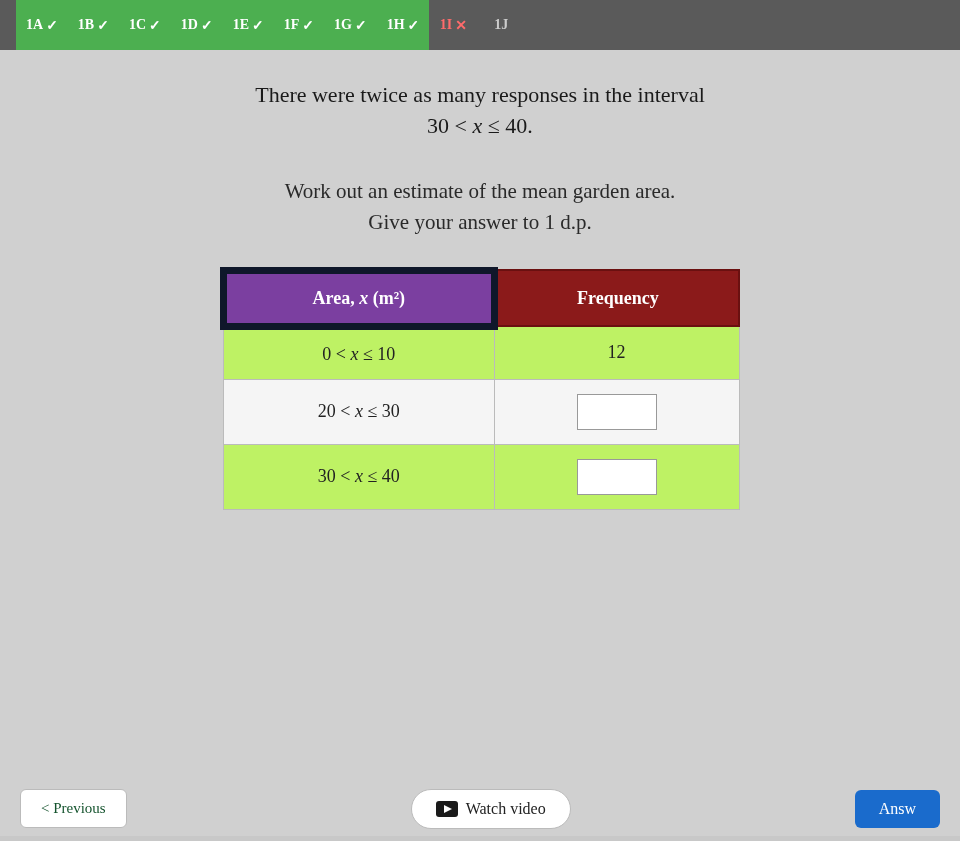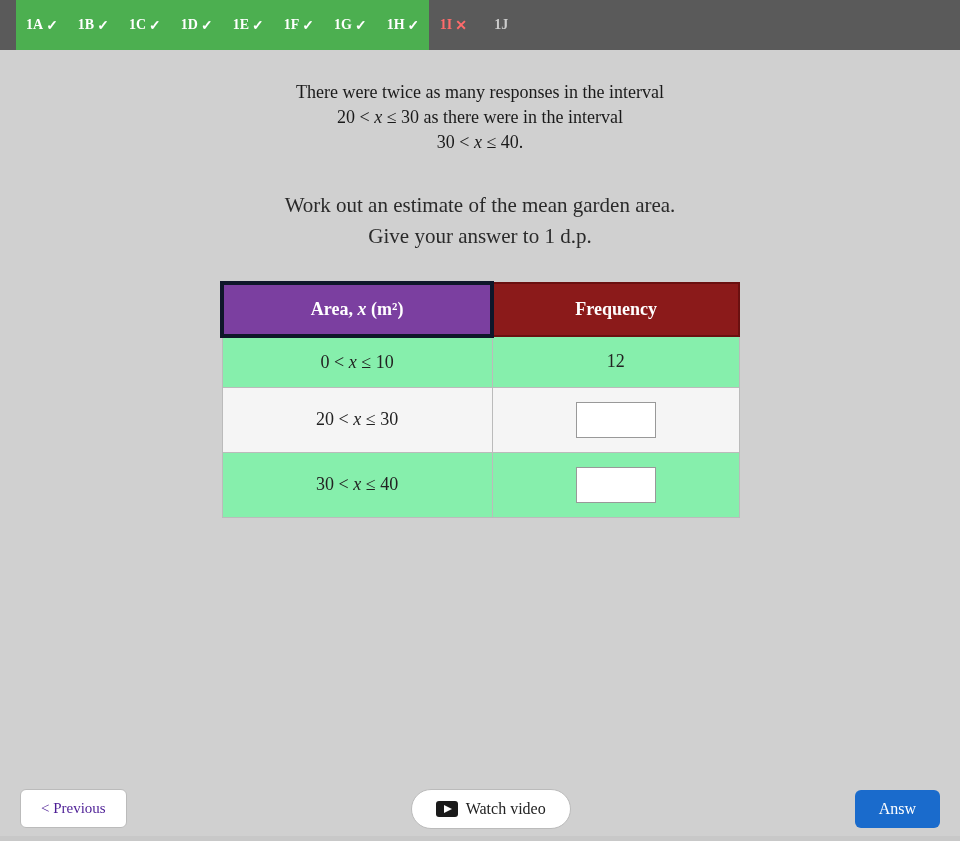--- a/index.html
+++ b/index.html
@@ -65,21 +65,21 @@
     
     .main-content {
       padding: 20px 30px 80px 30px;
       background: #d0d0d0;
       min-height: calc(841px - 55px);
       position: relative;
     }
 
     .problem-text {
       text-align: center;
-      font-size: 18px;
+      font-size: 22px;
       color: #1a1a1a;
       line-height: 1.4;
       margin-bottom: 24px;
       padding: 10px 0;
     }
 
     .question-text {
       text-align: center;
       font-size: 21px;
       color: #2a2a2a;
@@ -102,34 +102,34 @@
     thead tr th {
       padding: 14px 20px;
       text-align: center;
       font-size: 18px;
       font-weight: bold;
       color: white;
     }
 
     thead tr th:first-child {
       background: #7b3fa0;
-      border: 4px solid #0f172a;
+      border: 7px solid #0f172a;
     }
 
     thead tr th:last-child {
       background: #8b1a1a;
       border: 2px solid #6a1010;
     }
 
     tbody tr td {
       padding: 14px 20px;
       text-align: center;
       font-size: 18px;
       color: #222;
-      background: #86efac;
+      background: #bef264;
       border: 1px solid #bbb;
     }
 
     tbody tr:nth-child(even) td {
       background: #f5f5f5;
     }
 
     .input-box {
       width: 80px;
       height: 36px;
@@ -152,21 +152,21 @@
       padding: 0 20px;
     }
 
     .prev-btn {
       background: white;
       border: 1.5px solid #bbb;
       border-radius: 6px;
       padding: 10px 20px;
       font-size: 15px;
       cursor: pointer;
-      color: #4c1d95;
+      color: #14532d;
       font-family: Georgia, serif;
     }
 
     .watch-video-btn {
       display: flex;
       align-items: center;
       gap: 8px;
       background: white;
       border: 1.5px solid #bbb;
       border-radius: 22px;
@@ -255,21 +255,20 @@
   </div>
   <div class="nav-item inactive">
     <span>1J</span>
   </div>
 </div>
 
 <div class="main-content">
 
   <div class="problem-text">
     <div>There were twice as many responses in the interval</div>
-    <div>20 &lt; <span class="math-italic">x</span> ≤ 30 as there were in the interval</div>
     <div>30 &lt; <span class="math-italic">x</span> ≤ 40.</div>
   </div>
 
   <div class="question-text">
     <div>Work out an estimate of the mean garden area.</div>
     <div>Give your answer to 1 d.p.</div>
   </div>
 
   <div class="table-container">
     <table>

